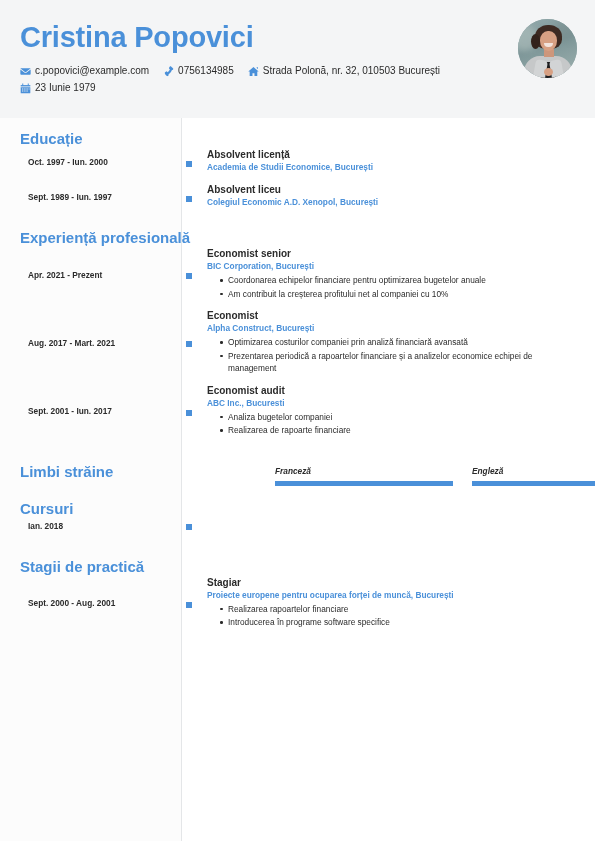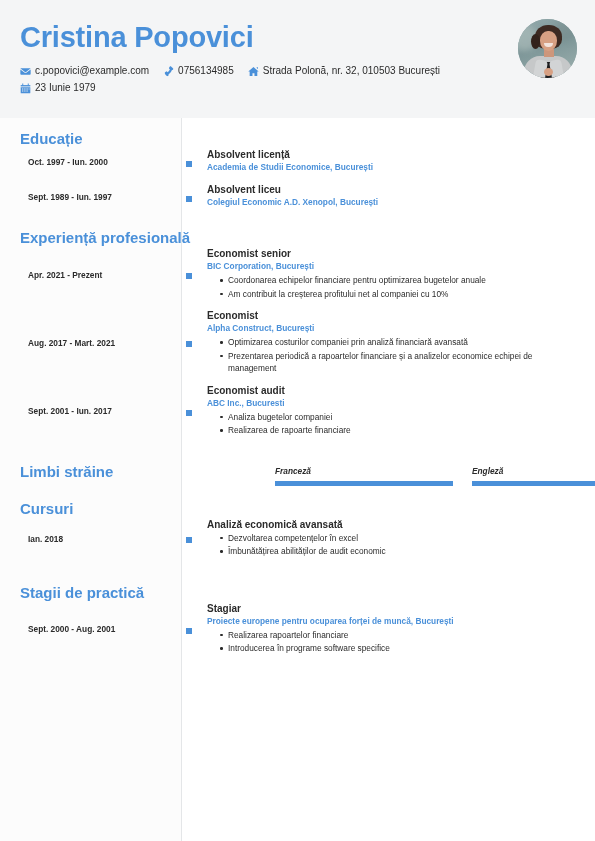--- a/index.html
+++ b/index.html
@@ -497,27 +497,20 @@
       </div>
 
       <div class="gap-lg"></div>
 
       <div class="section">
         <div class="sec-head">Cursuri</div>
 
         <div class="entry">
           <div class="entry-date">Ian. 2018</div>
           <div class="entry-marker"></div>
-          <div class="entry-body">
-            <div class="entry-title">Analiză economică avansată</div>
-            <ul class="entry-list">
-              <li>Dezvoltarea competențelor în excel</li>
-              <li>Îmbunătățirea abilităților de audit economic</li>
-            </ul>
-          </div>
         </div>
       </div>
 
       <div class="gap-lg"></div>
 
       <div class="section">
         <div class="sec-head">Stagii de practică</div>
 
         <div class="entry">
           <div class="entry-date">Sept. 2000 - Aug. 2001</div>

